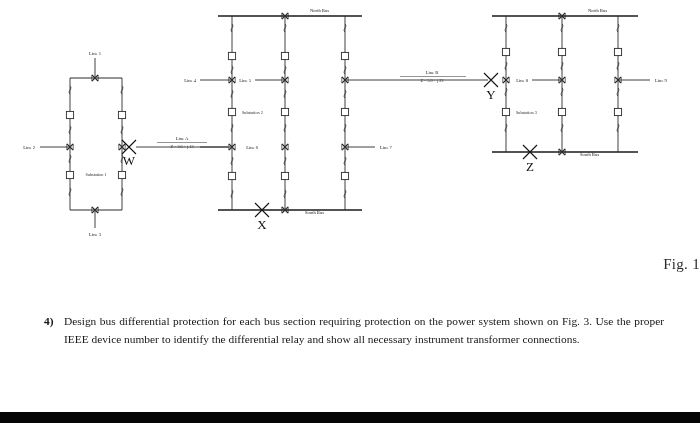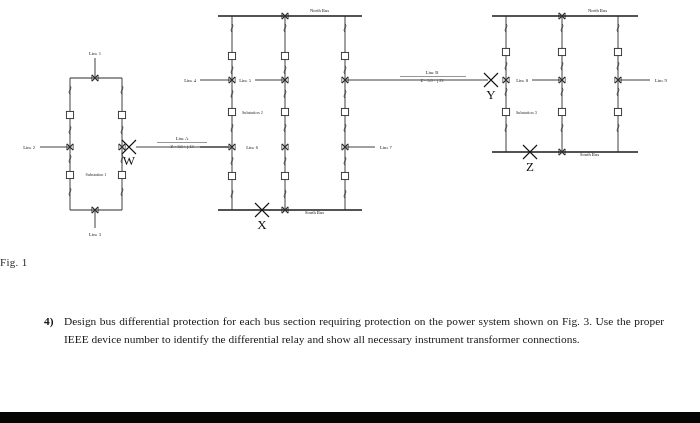--- a/index.html
+++ b/index.html
@@ -52,23 +52,23 @@
   .fault-letter {
     font-family: "Liberation Serif", serif;
     font-size: 13px;
     fill: #111111;
   }
   .fig-caption {
     position: absolute;
     left: 0;
     top: 256px;
     width: 700px;
-    text-align: left;
-    font-family: "Liberation Serif", serif;
-    font-size: 11px;
+    text-align: right;
+    font-family: "Liberation Serif", serif;
+    font-size: 15px;
     color: #2b2b2b;
     letter-spacing: 0.3px;
   }
   #question-block {
     position: absolute;
     left: 44px;
     top: 312px;
     width: 620px;
     display: flex;
     align-items: flex-start;

